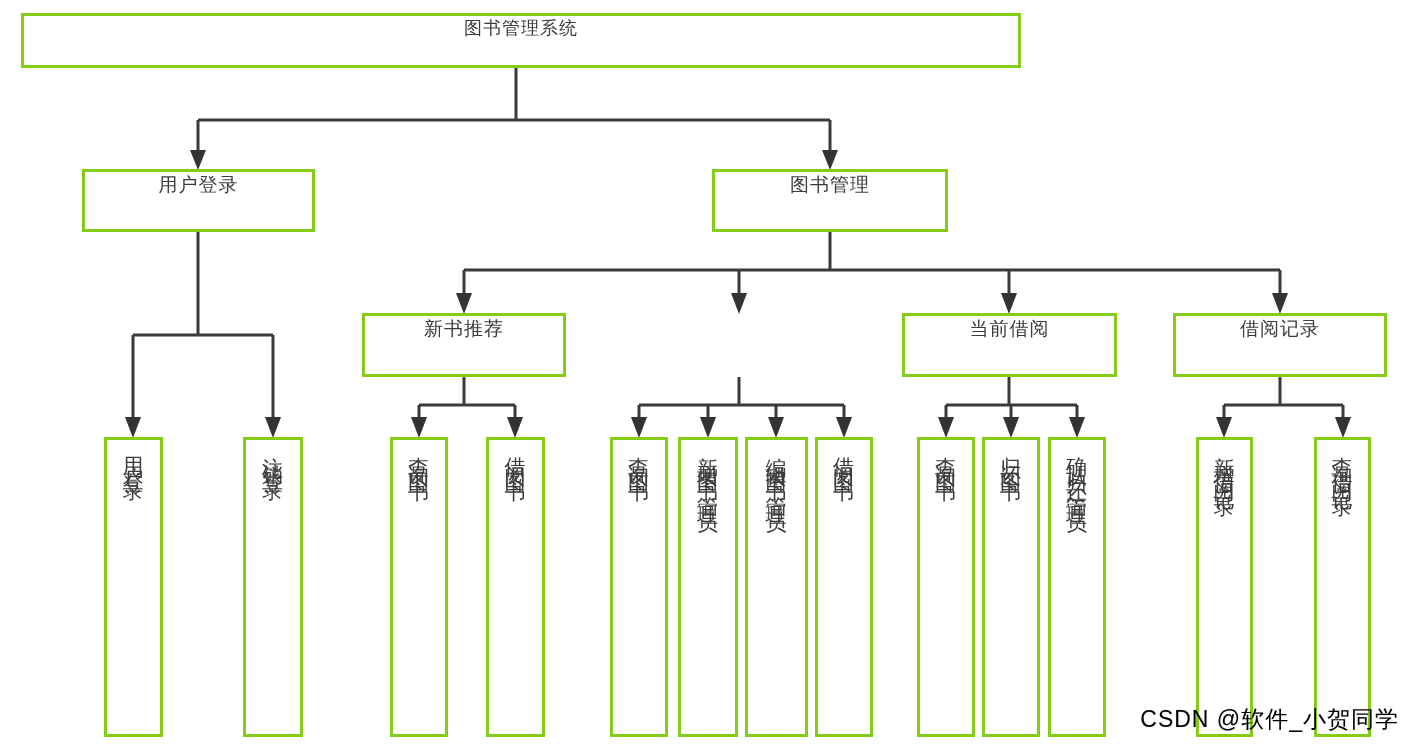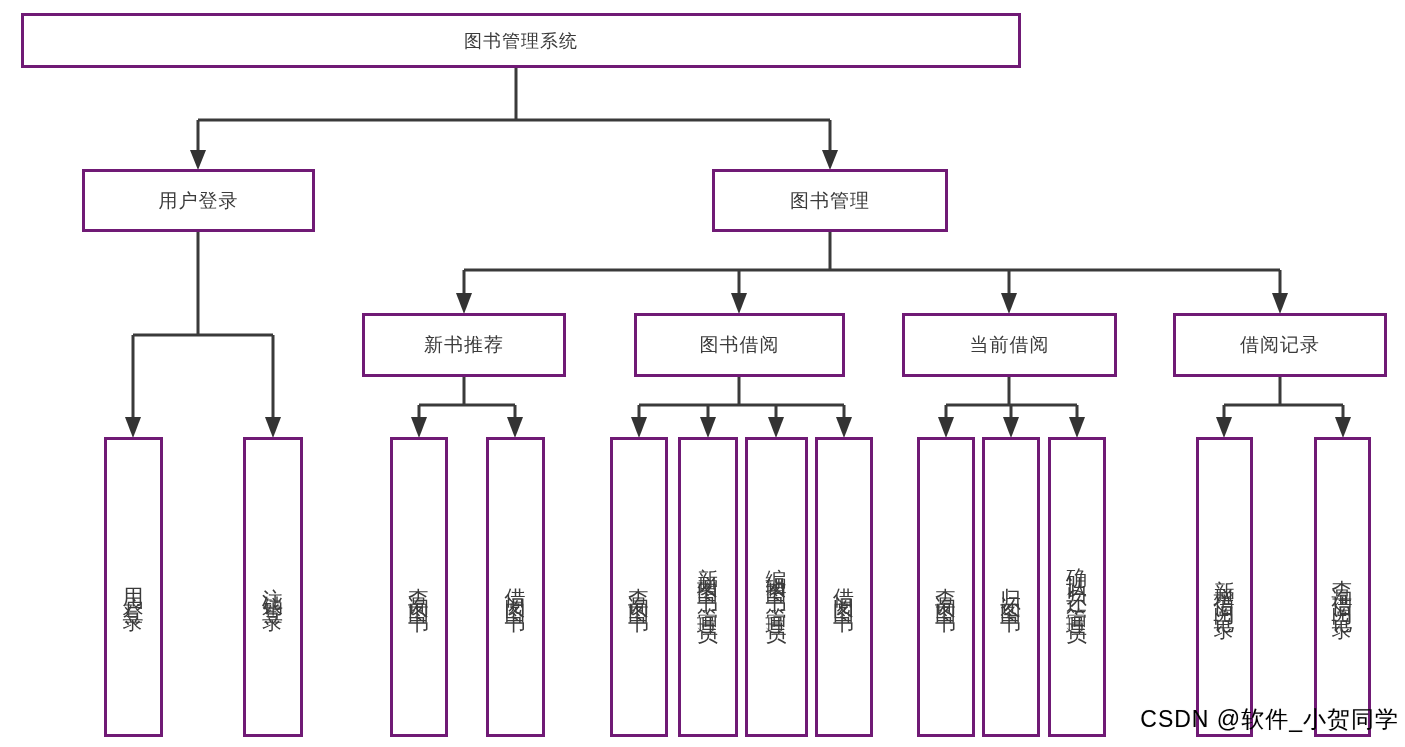--- a/index.html
+++ b/index.html
@@ -9,23 +9,23 @@
     background:#ffffff;
     font-family:"Liberation Sans","DejaVu Sans",sans-serif;
     overflow:hidden;
   }
   svg.wires{position:absolute;left:0;top:0;width:1405px;height:747px;}
   svg.wires path.w{stroke:#3a3a3a;stroke-width:3;fill:none;}
   svg.wires path.a{fill:#333333;stroke:none;}
   .node{
     position:absolute;
     box-sizing:border-box;
-    border:3px solid #701a75;
+    border:3px solid #84cc16;
     background:#ffffff;
-    display:flex;align-items:center;justify-content:center;
+    display:flex;justify-content:center;
     color:#3b3b3b;
   }
   .hnode{font-size:19px;letter-spacing:1px;}
   .root{font-size:18px;}
   .vnode .vtext{
     writing-mode:vertical-rl;
     text-orientation:mixed;
     font-size:21px;
     letter-spacing:8px;
     color:#3b3b3b;
@@ -125,23 +125,20 @@
   <div class="node hnode n-user-login">
     <span>用户登录</span>
   </div>
   <div class="node hnode n-book-mgmt">
     <span>图书管理</span>
   </div>
 
   <div class="node hnode n-newbook">
     <span>新书推荐</span>
   </div>
-  <div class="node hnode n-bookborrow">
-    <span>图书借阅</span>
-  </div>
   <div class="node hnode n-curborrow">
     <span>当前借阅</span>
   </div>
   <div class="node hnode n-record">
     <span>借阅记录</span>
   </div>
 
   <div class="node vnode n-leaf-login">
     <span class="vtext">用户登录</span>
   </div>

